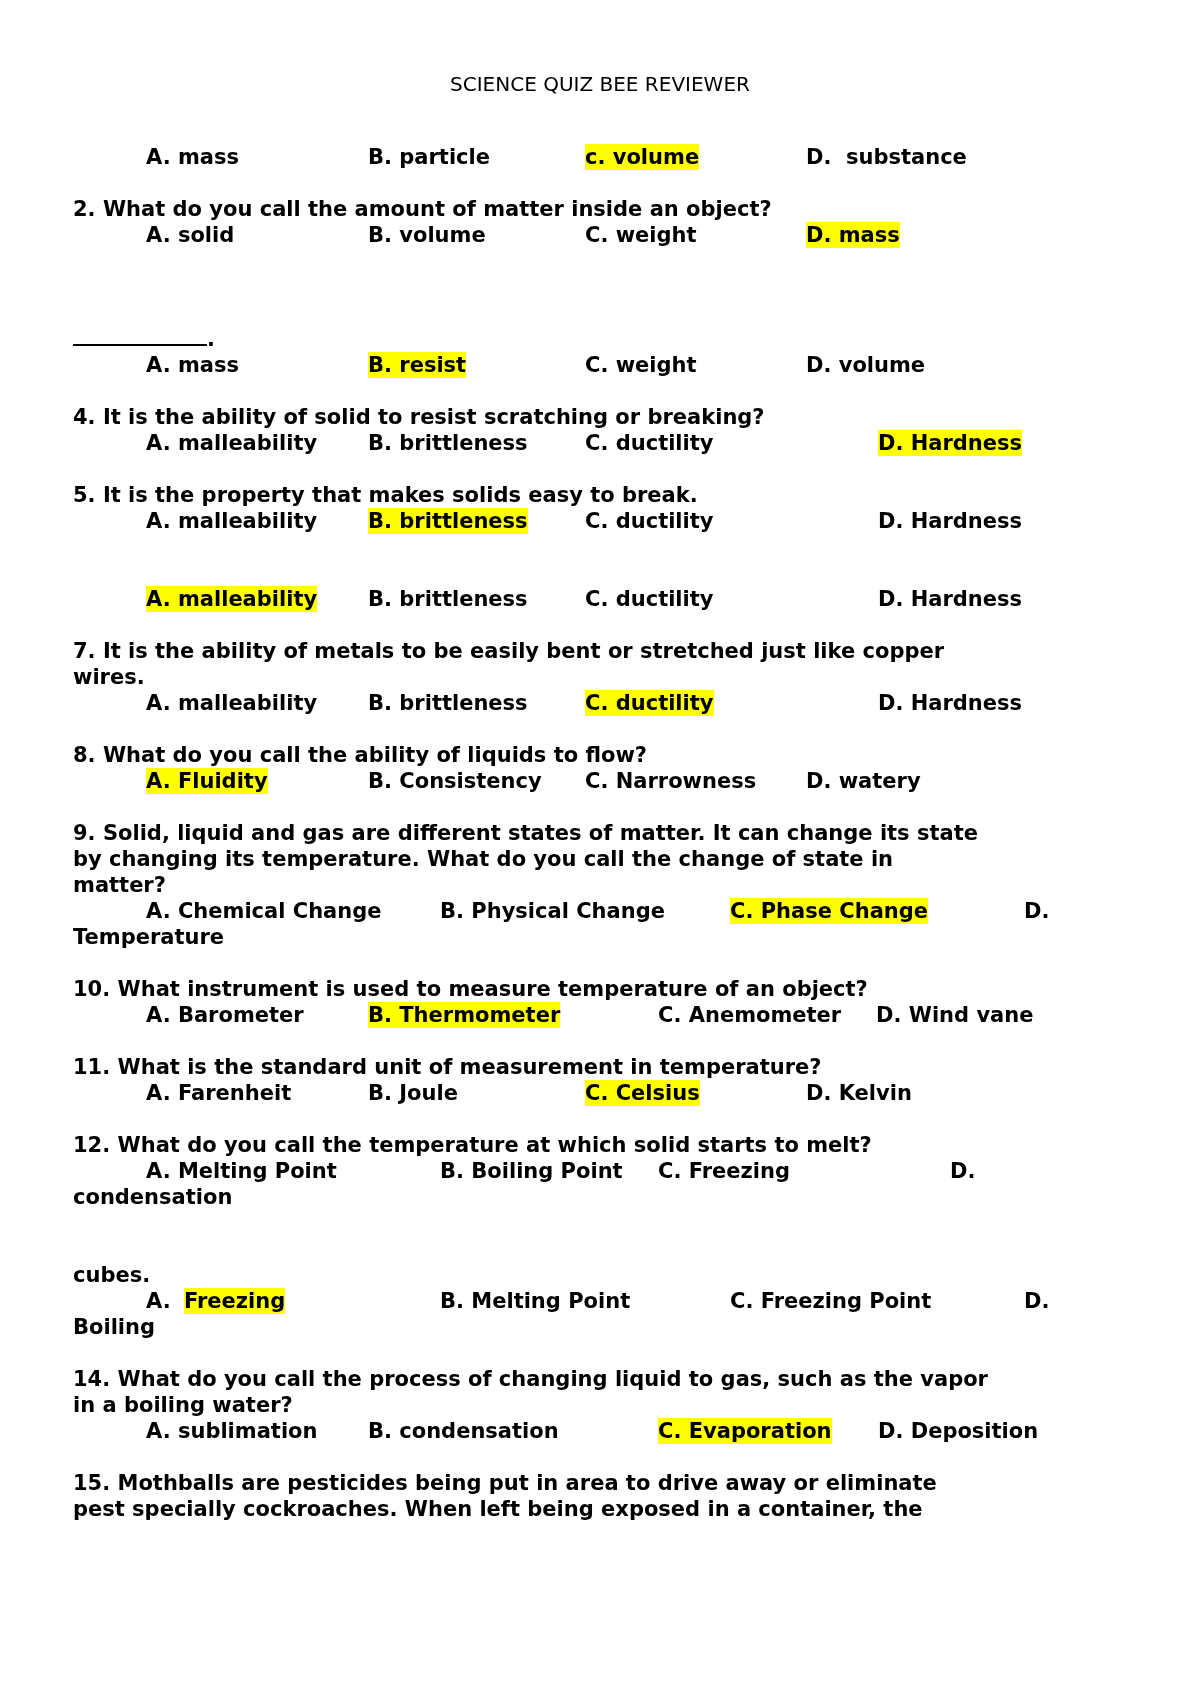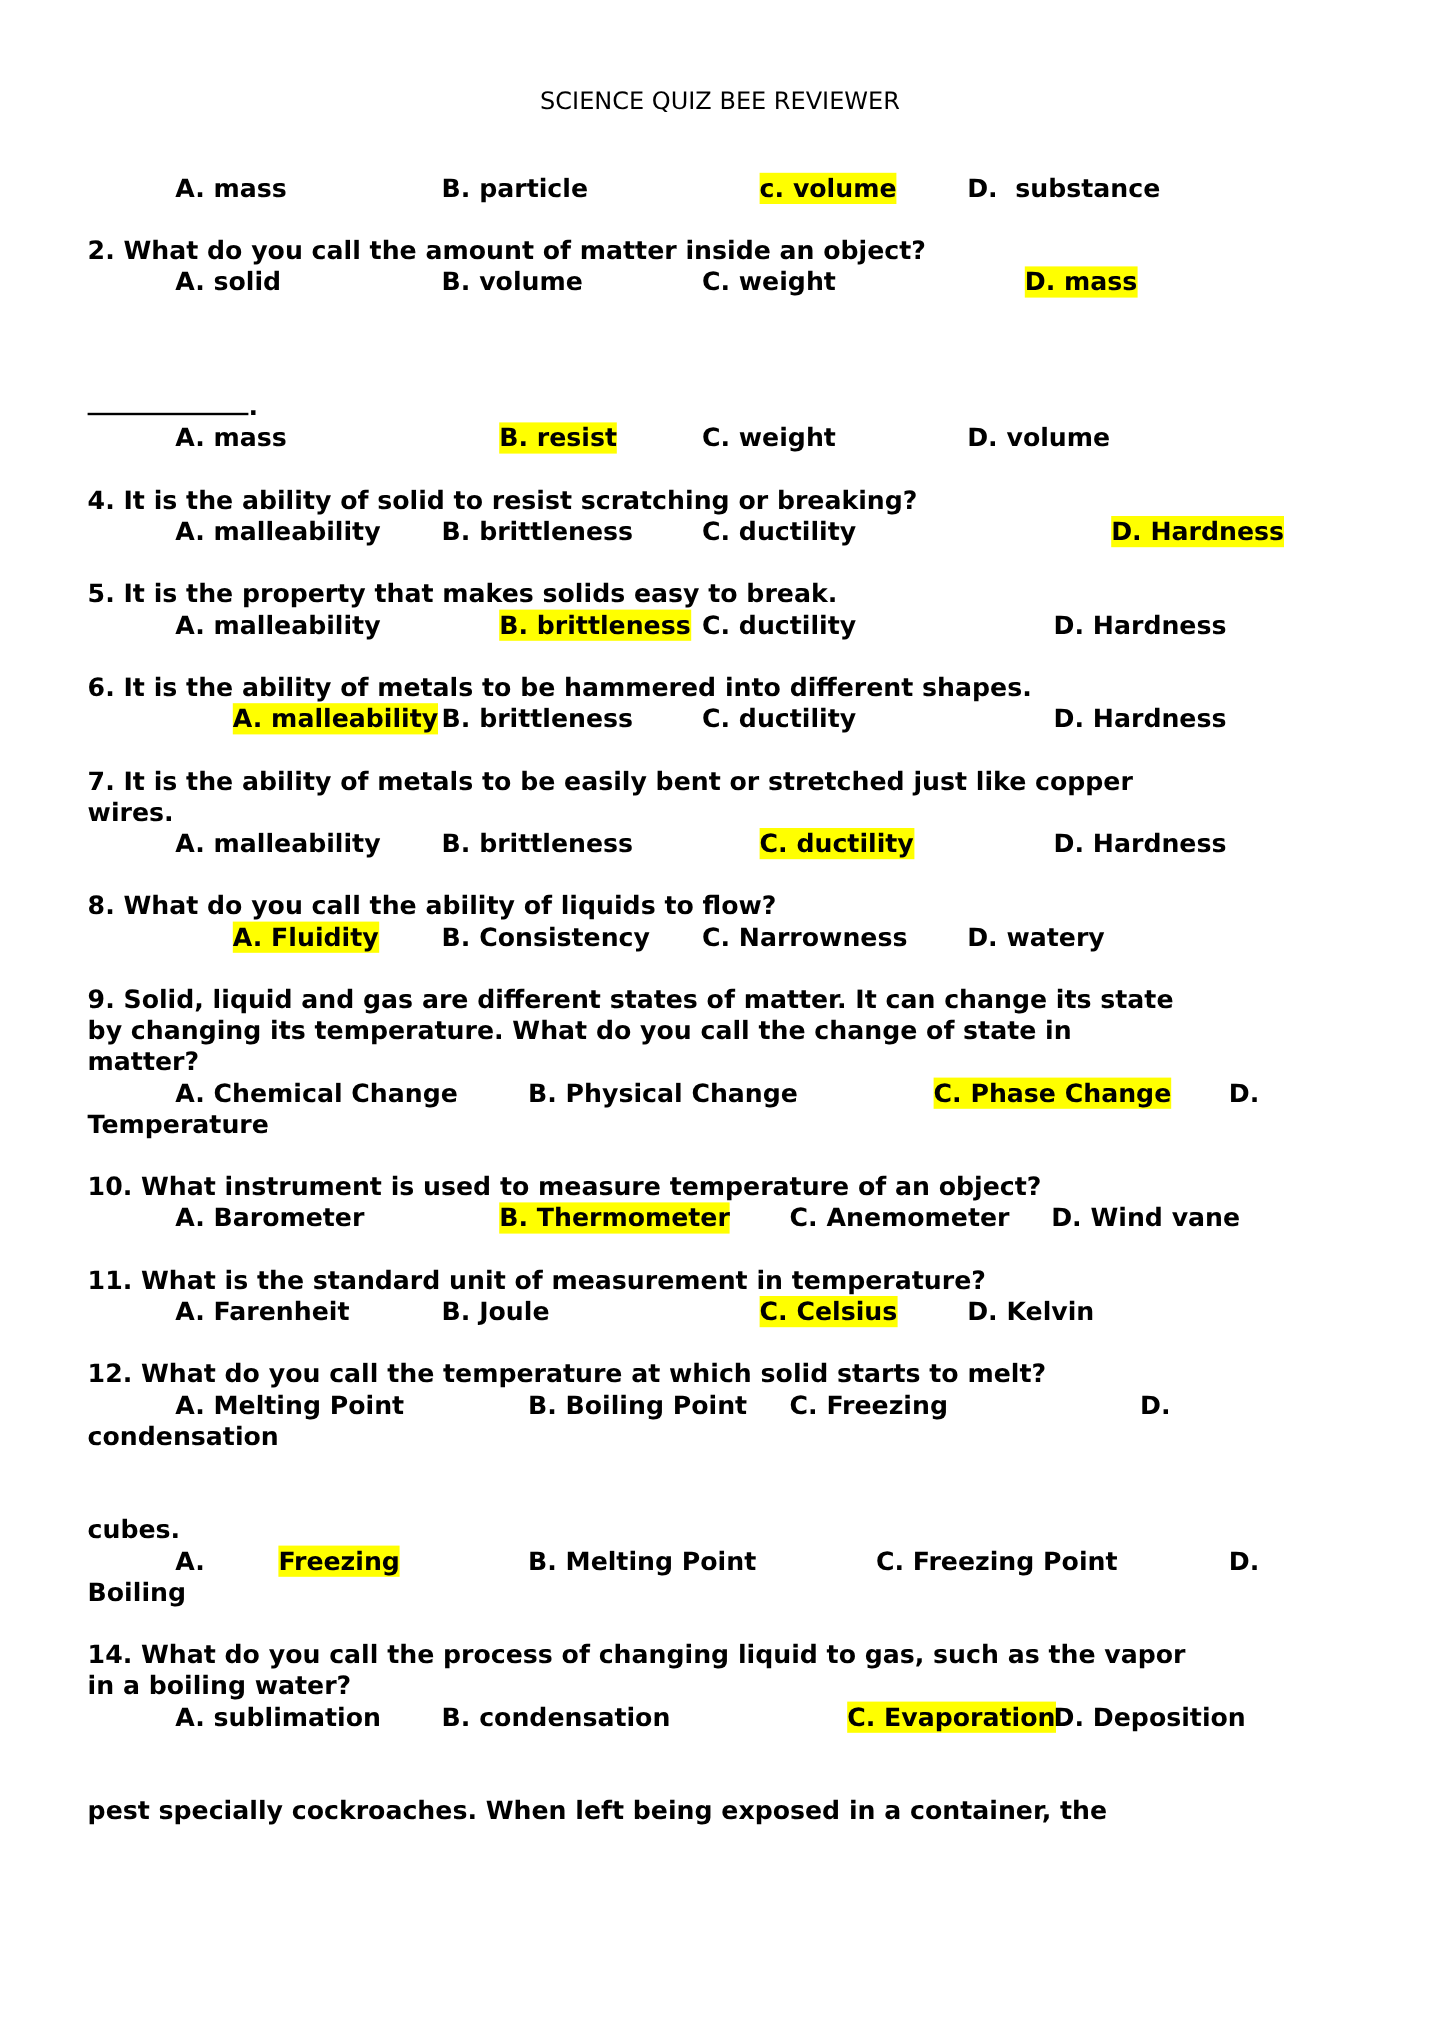--- a/index.html
+++ b/index.html
@@ -4,21 +4,21 @@
 <style>
   html, body { margin: 0; padding: 0; background: #ffffff; }
   body { width: 1200px; height: 1698px; overflow: hidden; position: relative;
          font-family: "DejaVu Sans", sans-serif; color: #000; }
   .page { position: absolute; left: 0; top: 0; width: 1064px; height: 1698px; }
   .title { position: absolute; top: 72px; left: 0; width: 1200px; text-align: center;
            font-size: 20px; font-weight: normal; letter-spacing: 0px; }
   .line { position: absolute; left: 73px; font-size: 21px; font-weight: bold; white-space: pre;
           line-height: 26px; }
   .opt { position: absolute; font-size: 21px; font-weight: bold; white-space: pre; line-height: 26px; }
-  .hl { background: #ffff00; margin-left: 48px; }
+  .hl { background: #ffff00; }
   .blank { display: inline-block; width: 134px; border-bottom: 2px solid #000; height: 16px; vertical-align: baseline; }
 </style>
 </head>
 <body>
 
 <div class="page">
   <div class="title">SCIENCE QUIZ BEE REVIEWER</div>
 
   <div class="opt" style="top:144px;left:146px">A. mass</div>
   <div class="opt" style="top:144px;left:368px">B. particle</div>
@@ -42,21 +42,20 @@
   <div class="opt" style="top:430px;left:368px">B. brittleness</div>
   <div class="opt" style="top:430px;left:585px">C. ductility</div>
   <div class="opt hl" style="top:430px;left:878px">D. Hardness</div>
 
   <div class="line" style="top:482px">5. It is the property that makes solids easy to break.</div>
   <div class="opt" style="top:508px;left:146px">A. malleability</div>
   <div class="opt hl" style="top:508px;left:368px">B. brittleness</div>
   <div class="opt" style="top:508px;left:585px">C. ductility</div>
   <div class="opt" style="top:508px;left:878px">D. Hardness</div>
 
-  <div class="line" style="top:560px">6. It is the ability of metals to be hammered into different shapes.</div>
   <div class="opt hl" style="top:586px;left:146px">A. malleability</div>
   <div class="opt" style="top:586px;left:368px">B. brittleness</div>
   <div class="opt" style="top:586px;left:585px">C. ductility</div>
   <div class="opt" style="top:586px;left:878px">D. Hardness</div>
 
   <div class="line" style="top:638px">7. It is the ability of metals to be easily bent or stretched just like copper</div>
   <div class="line" style="top:664px">wires.</div>
   <div class="opt" style="top:690px;left:146px">A. malleability</div>
   <div class="opt" style="top:690px;left:368px">B. brittleness</div>
   <div class="opt hl" style="top:690px;left:585px">C. ductility</div>
@@ -104,14 +103,15 @@
   <div class="opt" style="top:1288px;left:1024px">D.</div>
   <div class="line" style="top:1314px">Boiling</div>
 
   <div class="line" style="top:1366px">14. What do you call the process of changing liquid to gas, such as the vapor</div>
   <div class="line" style="top:1392px">in a boiling water?</div>
   <div class="opt" style="top:1418px;left:146px">A. sublimation</div>
   <div class="opt" style="top:1418px;left:368px">B. condensation</div>
   <div class="opt hl" style="top:1418px;left:658px">C. Evaporation</div>
   <div class="opt" style="top:1418px;left:878px">D. Deposition</div>
 
+  <div class="line" style="top:1470px">15. Mothballs are pesticides being put in area to drive away or eliminate</div>
   <div class="line" style="top:1496px">pest specially cockroaches. When left being exposed in a container, the</div>
 </div>
 
 </body></html>

